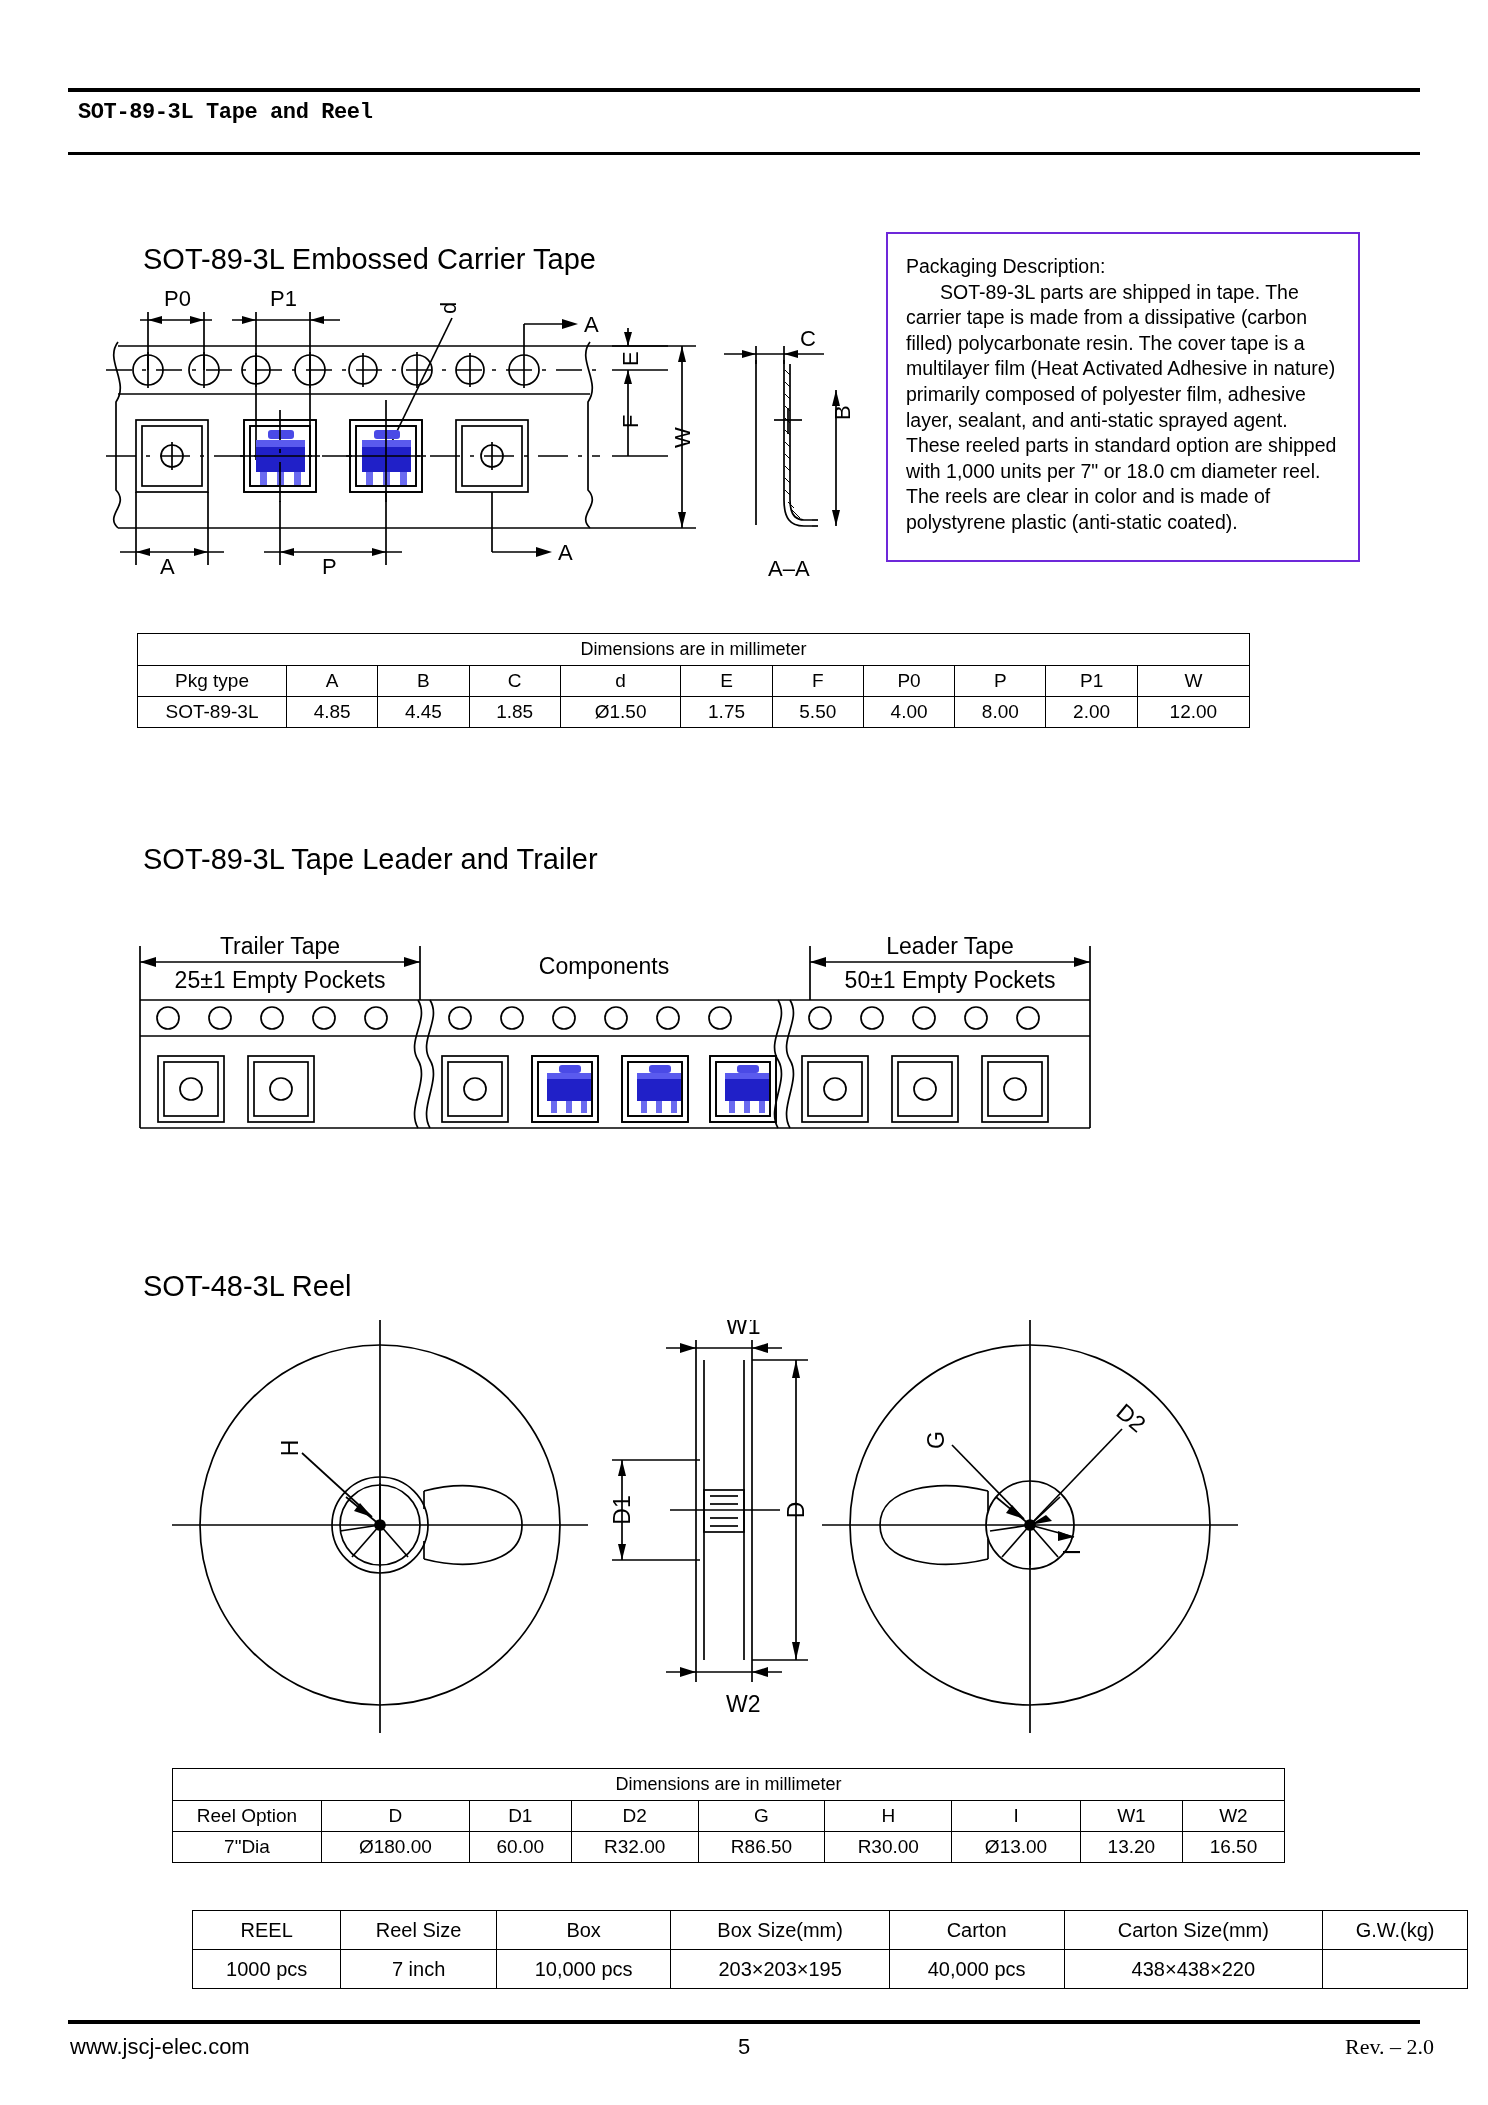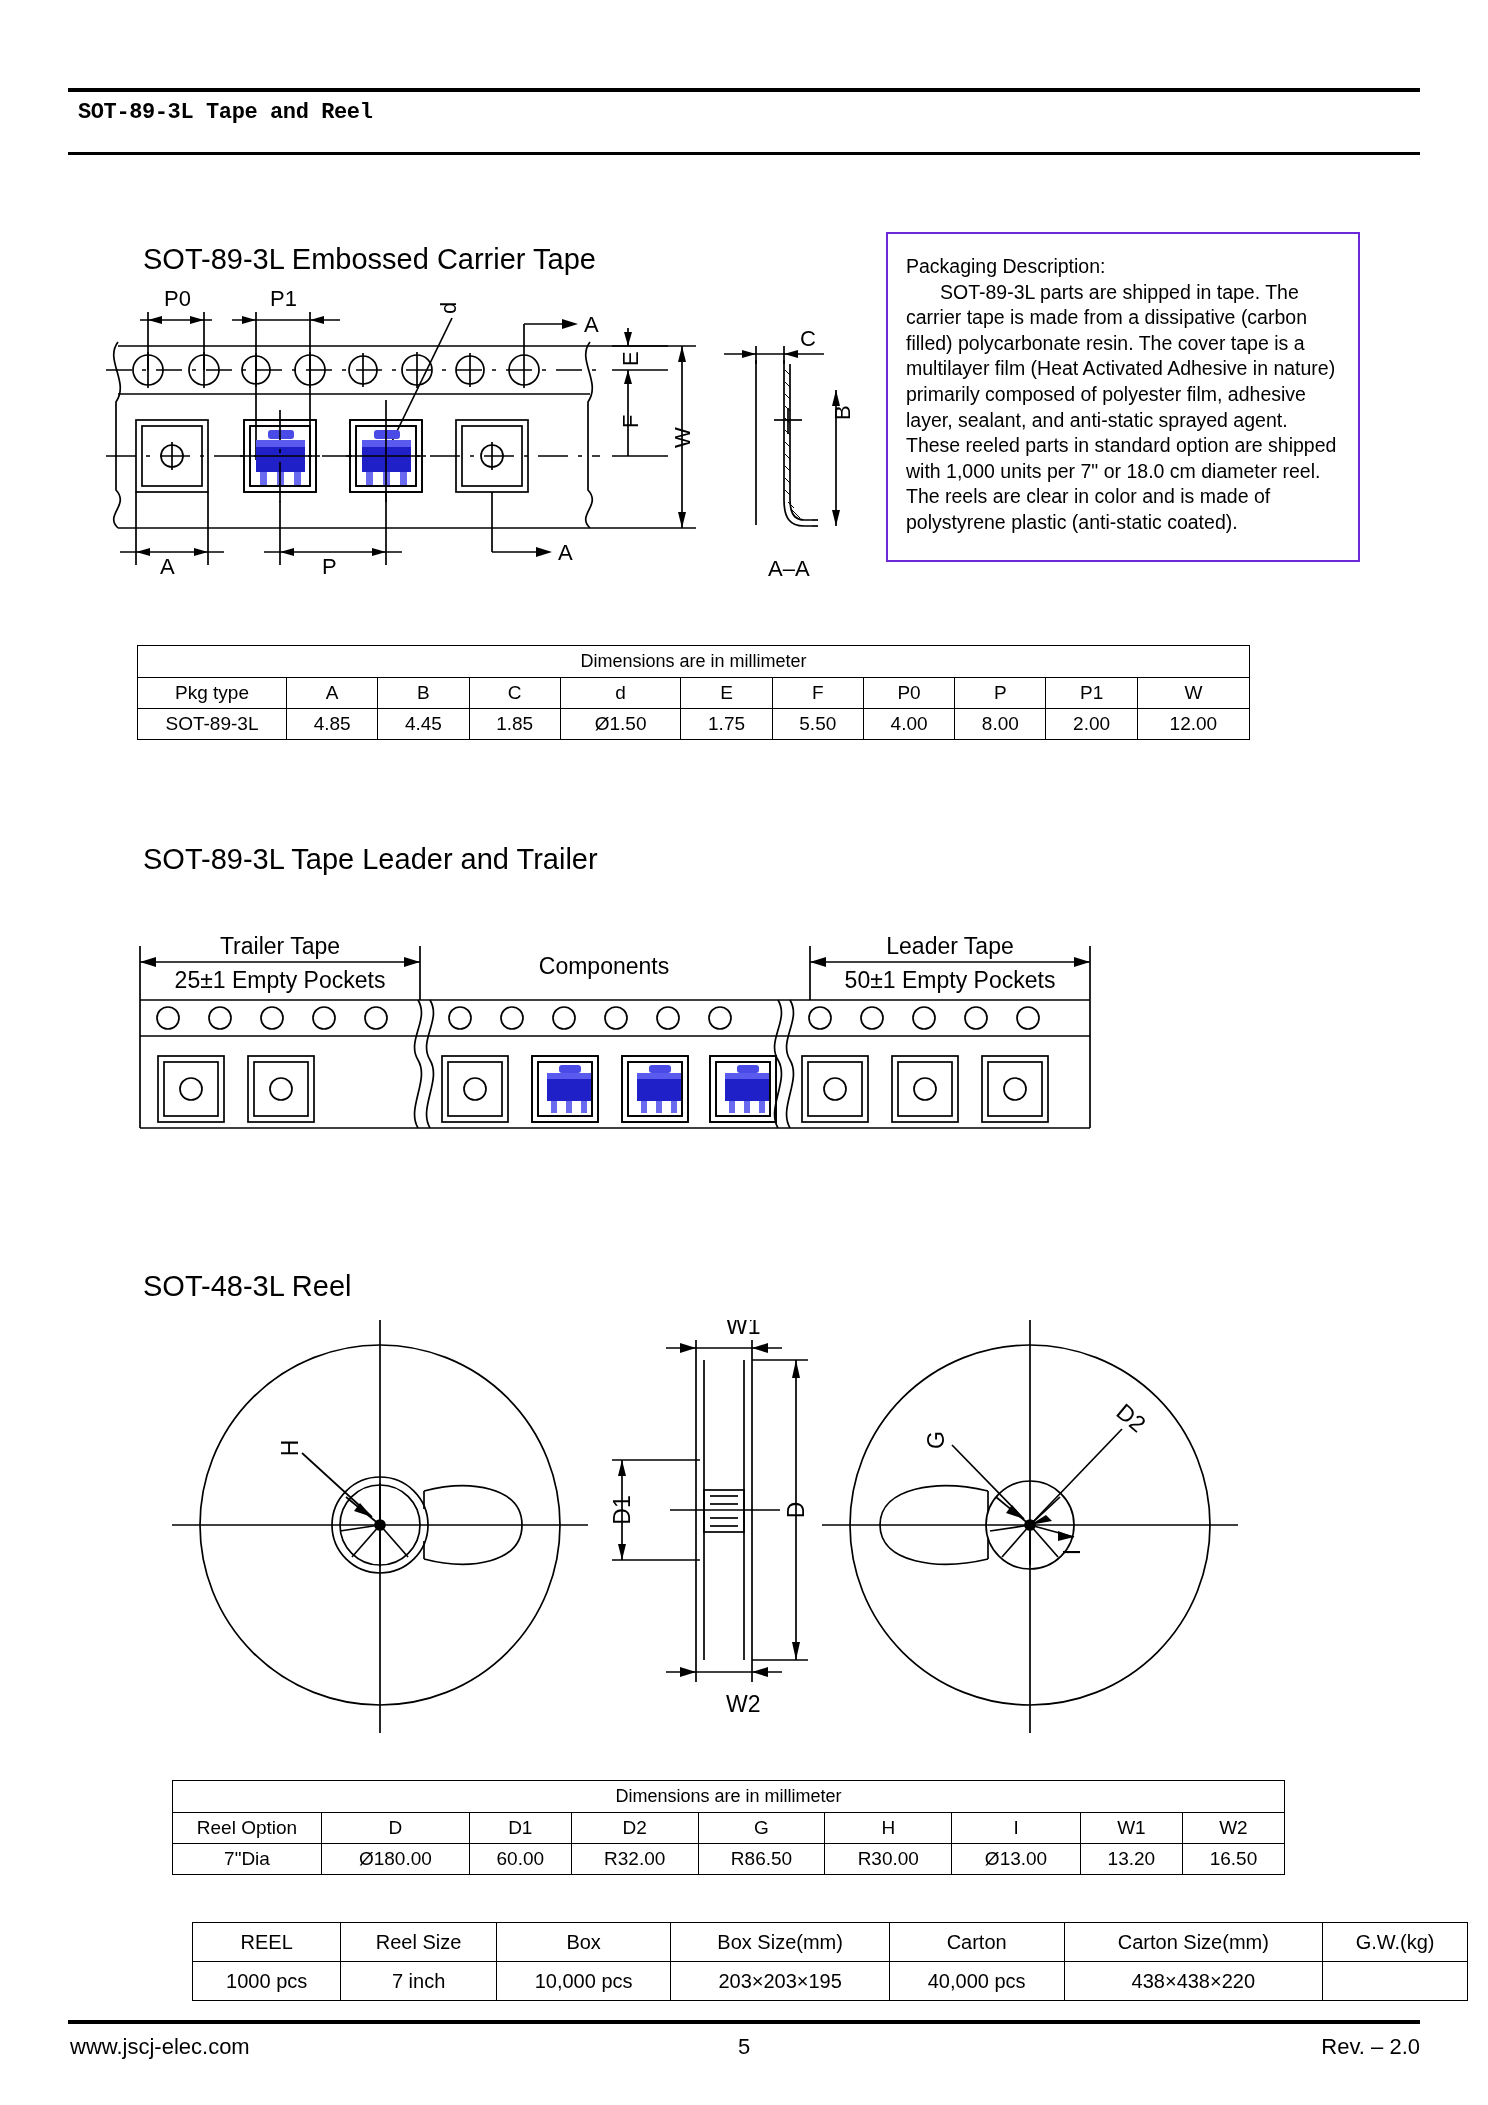--- a/index.html
+++ b/index.html
@@ -29,21 +29,21 @@
     border:2px solid #6d28d9;box-sizing:border-box;
   }
   .pkg-inner{padding:20px 16px 0 18px;font-size:19.5px;line-height:25.6px;}
   .pkg-indent{text-indent:34px;}
 
   
   svg{display:block;}
   .dwg{position:absolute;}
 
   
-  table{border-collapse:collapse;position:absolute;font-size:19px;margin-top:12px;}
+  table{border-collapse:collapse;position:absolute;font-size:19px;}
   table td{
     border:1.6px solid #000;text-align:center;
     font-family:"Liberation Sans", sans-serif;
     white-space:nowrap;
   }
   .tbl-dim{ }
   .tbl-dim td{height:30px;padding:0 4px;}
   .tbl-dim .title-row td{height:31px;font-size:18px;}
 
   #table-carrier{left:137px;top:633px;width:1113px;}
@@ -52,21 +52,21 @@
   #table-reel td:first-child{width:140px;}
 
   #table-pack{left:192px;top:1910px;width:1276px;}
   #table-pack td{height:38px;padding:0 6px;font-size:20px;}
 
   
   .ftr-rule{position:absolute;left:68px;top:2020px;width:1352px;height:4px;background:#000;}
   .ftr{position:absolute;top:2034px;font-size:22px;}
   .ftr-left{left:70px;}
   .ftr-mid{left:0;width:1488px;text-align:center;}
-  .ftr-right{right:68px;}
+  .ftr-right{right:54px;font-family:Liberation Serif, serif;}
 </style>
 </head>
 <body>
 
 <div class="page">
 
   <div class="hdr-rule-top"></div>
   <div class="hdr-title">SOT-89-3L Tape and Reel</div>
   <div class="hdr-rule-bot"></div>
 

